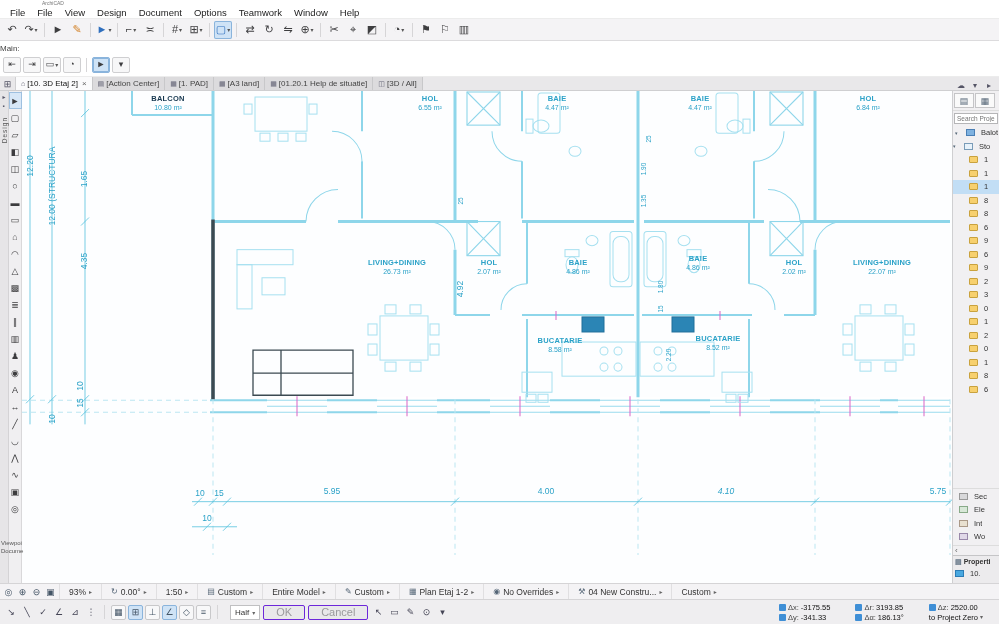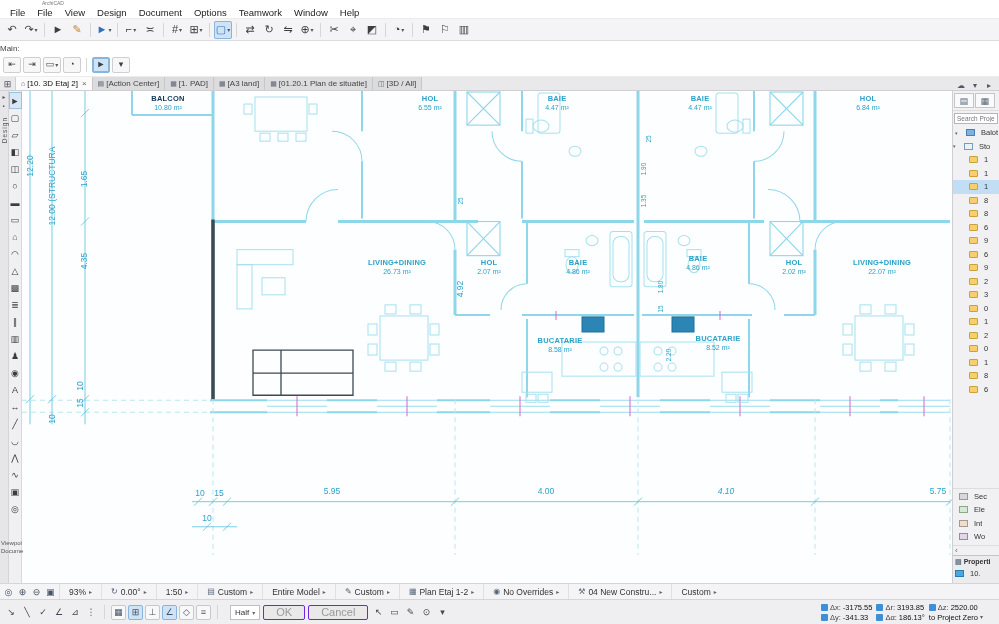--- a/index.html
+++ b/index.html
@@ -80,21 +80,21 @@
 .seg-ic{font-size:8px;color:#567}
 .seg-lb{color:#333}
 .seg-dd{font-size:6px;color:#666}
 .trackerbar{height:25px;background:#efeef0;border-top:1px solid #d5d4d6;display:flex;align-items:center;padding:0 4px;gap:3px;overflow:hidden}
 .tk-group{display:flex;gap:2px;align-items:center}
 .tki{width:14px;text-align:center;font-size:9px;color:#445}
 .toggle{width:15px;height:15px;border:1px solid #c8c8ca;background:#f8f8f9;display:flex;align-items:center;justify-content:center;font-size:9px;color:#456;border-radius:2px}
 .toggle.active{background:#cfe3f6;border-color:#8ab4dc}
 .half{display:flex;align-items:center;gap:3px;border:1px solid #c0c0c2;background:#fff;padding:0 4px;height:15px;font-size:8px;margin-left:6px}
 .btn{height:15px;padding:0 12px;font-size:11px;border:1px solid #6d28d9;background:#e9e9ea;color:#9a9a9c;border-radius:2px;font-family:inherit}
-.tr-fields{margin-left:auto;display:flex;gap:4px;padding-right:12px}
+.tr-fields{margin-left:auto;display:flex;gap:25px;padding-right:12px}
 .tr-col{display:flex;flex-direction:column;justify-content:center;gap:1px}
 .tr-field{display:flex;align-items:center;gap:2px;font-size:7.5px;line-height:9px}
 .tr-ic{width:7px;height:7px;background:#3f8fd6;border-radius:1px;display:inline-block;flex:0 0 auto}
 .tr-lb{color:#444}
 .tr-v{color:#111}
 </style>
 </head>
 <body>
 
 <div class="app">
@@ -242,21 +242,21 @@
         <div class="tab">
           <span class="tic">▦</span>
           <span class="tlabel">[1. PAD]</span>
         </div>
         <div class="tab">
           <span class="tic">▦</span>
           <span class="tlabel">[A3 land]</span>
         </div>
         <div class="tab">
           <span class="tic">▦</span>
-          <span class="tlabel">[01.20.1 Plan de situatie]</span>
+          <span class="tlabel">[01.20.1 Help de situatie]</span>
         </div>
         <div class="tab">
           <span class="tic">◫</span>
           <span class="tlabel">[3D / All]</span>
         </div>
       </div>
     <div class="tab-right">
 
     <div class="tri">☁</div>
         <div class="tri">▾</div>

